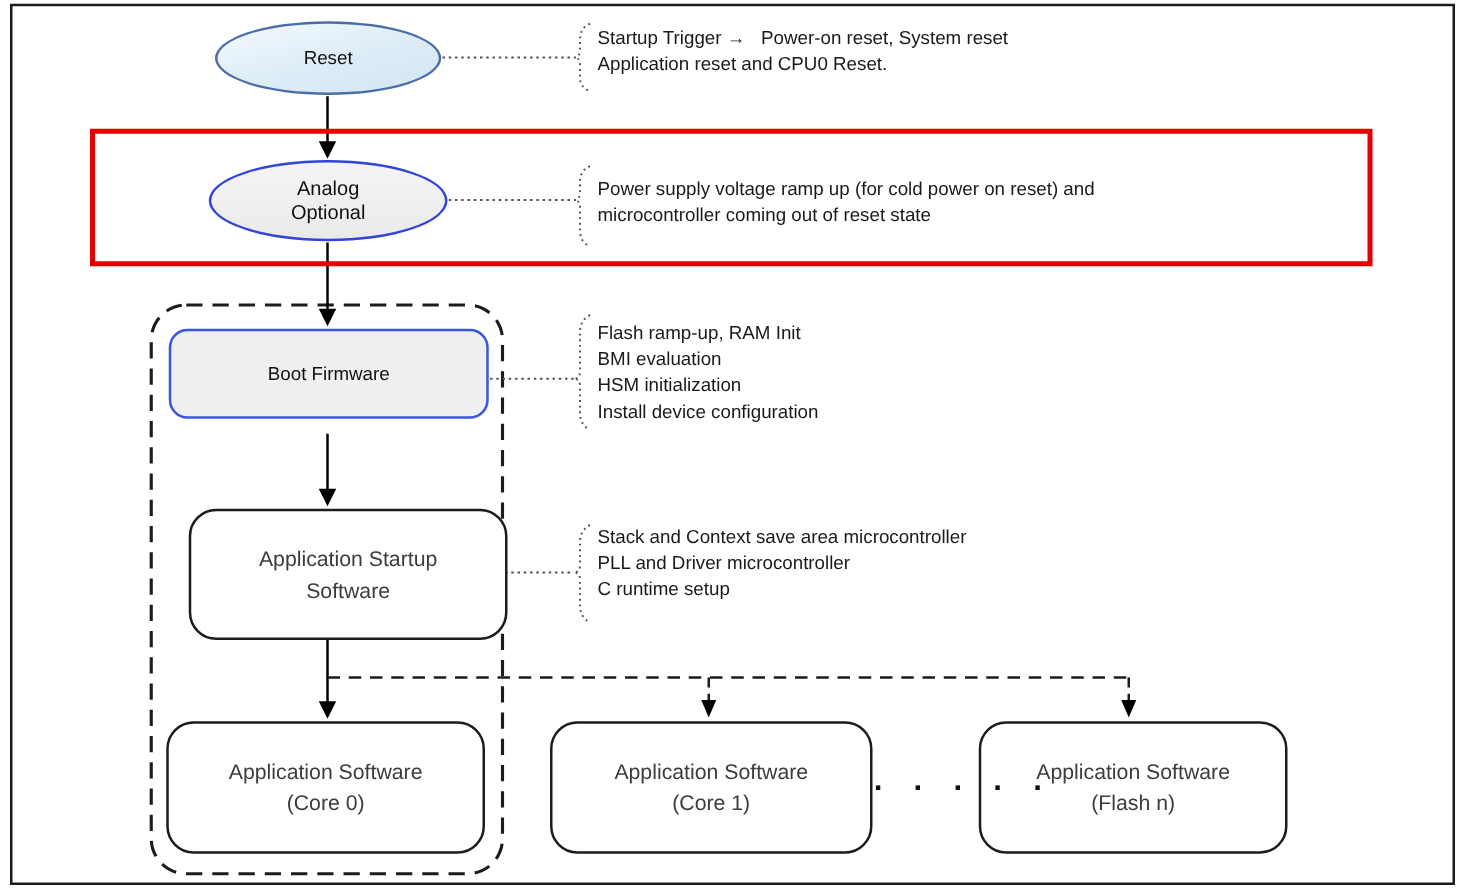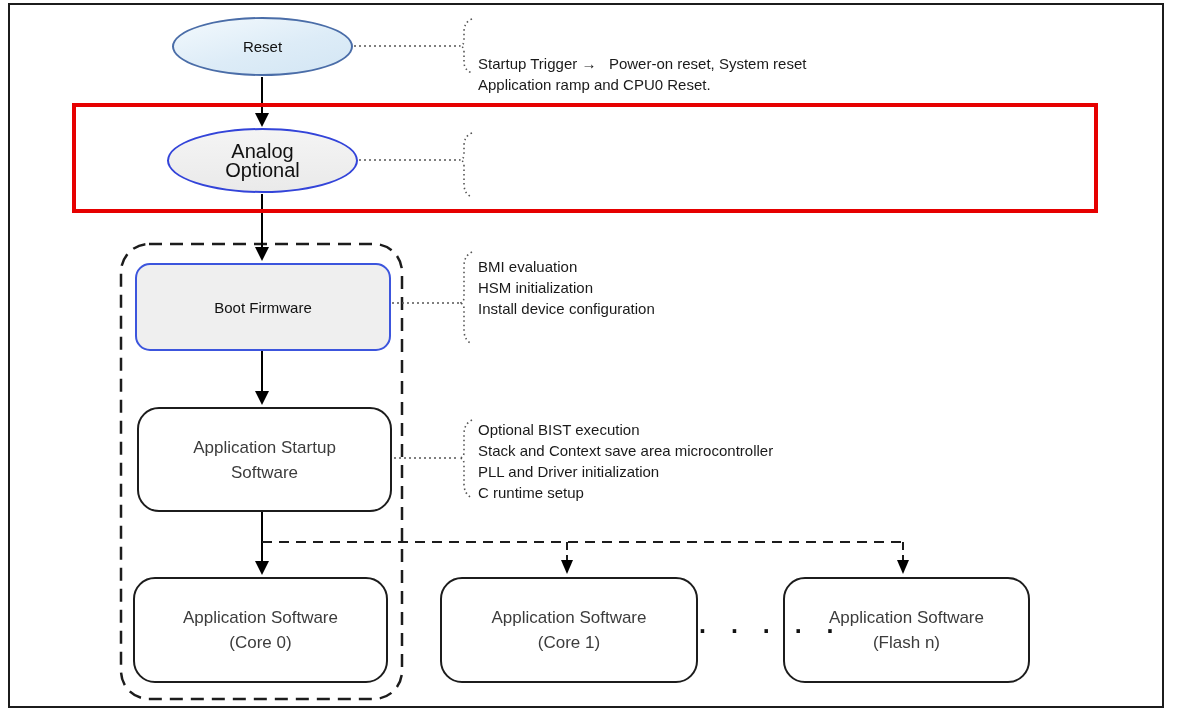--- a/index.html
+++ b/index.html
@@ -28,40 +28,40 @@
   .node-reset {
     left: 172px; top: 17px; width: 181px; height: 59px;
     background: linear-gradient(165deg, #f3f9fd 0%, #ddecf7 55%, #d3e6f4 100%);
     border: 2px solid #4a6da8;
     font-size: 15px; color: #111;
   }
   .node-analog {
     left: 167px; top: 128px; width: 191px; height: 65px;
     background: linear-gradient(180deg, #f4f4f4 0%, #eaeaea 100%);
     border: 2.5px solid #3344d9;
-    font-size: 20px; color: #111; line-height: 19px;
+    font-size: 16px; color: #111; line-height: 19px;
   }
   .node-boot {
-    left: 135px; top: 263px; width: 256px; height: 88px;
+    left: 135px; top: 263px; width: 256px; height: 72px;
     background: #efefef;
     border: 2px solid #3c55dd; border-radius: 15px;
     font-size: 15px; color: #111;
   }
   .rounded-plain {
     background: #ffffff;
     border: 2px solid #1c1c1c; border-radius: 22px;
     font-size: 17px; color: #3c3c3c; line-height: 25px;
   }
-  .node-appstartup { left: 137px; top: 407px; width: 255px; height: 105px; }
+  .node-appstartup { left: 151px; top: 407px; width: 255px; height: 105px; }
   .node-core0 { left: 133px; top: 577px; width: 255px; height: 106px; }
   .node-core1 { left: 440px; top: 577px; width: 258px; height: 106px; }
   .node-coren { left: 783px; top: 577px; width: 247px; height: 106px; }
   .ann { position: absolute; left: 478px; color: #1a1a1a; font-size: 15px; line-height: 21px; }
   .ann-line { white-space: pre; }
-  .ann-reset { top: 20px; margin-top: 33px; }
+  .ann-reset { top: 20px; }
   .ann-analog { top: 141px; }
   .ann-boot { top: 256px; }
   .ann-app { top: 419px; }
   .ellipsis {
     position: absolute; left: 699px; top: 612px;
     font-size: 25px; line-height: 25px; letter-spacing: 9px;
     color: #111; white-space: pre; font-weight: bold;
   }
 </style>
 </head>
@@ -134,32 +134,36 @@
     <span>(Core 1)</span>
   </div>
 
   <div class="node rounded-plain node-coren">
     <span>Application Software</span>
     <span>(Flash n)</span>
   </div>
 
   <div class="ann ann-reset">
     <div class="ann-line">Startup Trigger →   Power-on reset, System reset</div>
-    <div class="ann-line">Application ramp and CPU0 Reset.</div>
+    <div class="ann-line">Application reset and CPU0 Reset.</div>
   </div>
 
+  <div class="ann ann-analog">
+    <div class="ann-line">Power supply voltage ramp up (for cold power on reset) and</div>
+    <div class="ann-line">microcontroller coming out of reset state</div>
+  </div>
 
   <div class="ann ann-boot">
+    <div class="ann-line">Flash ramp-up, RAM Init</div>
     <div class="ann-line">BMI evaluation</div>
     <div class="ann-line">HSM initialization</div>
     <div class="ann-line">Install device configuration</div>
   </div>
 
   <div class="ann ann-app">
-    <div class="ann-line">Optional BIST execution</div>
     <div class="ann-line">Stack and Context save area microcontroller</div>
-    <div class="ann-line">PLL and Driver initialization</div>
+    <div class="ann-line">PLL and Driver microcontroller</div>
     <div class="ann-line">C runtime setup</div>
   </div>
 
   <div class="ellipsis">. . . . .</div>
 
 </div>
 
 </body></html>

